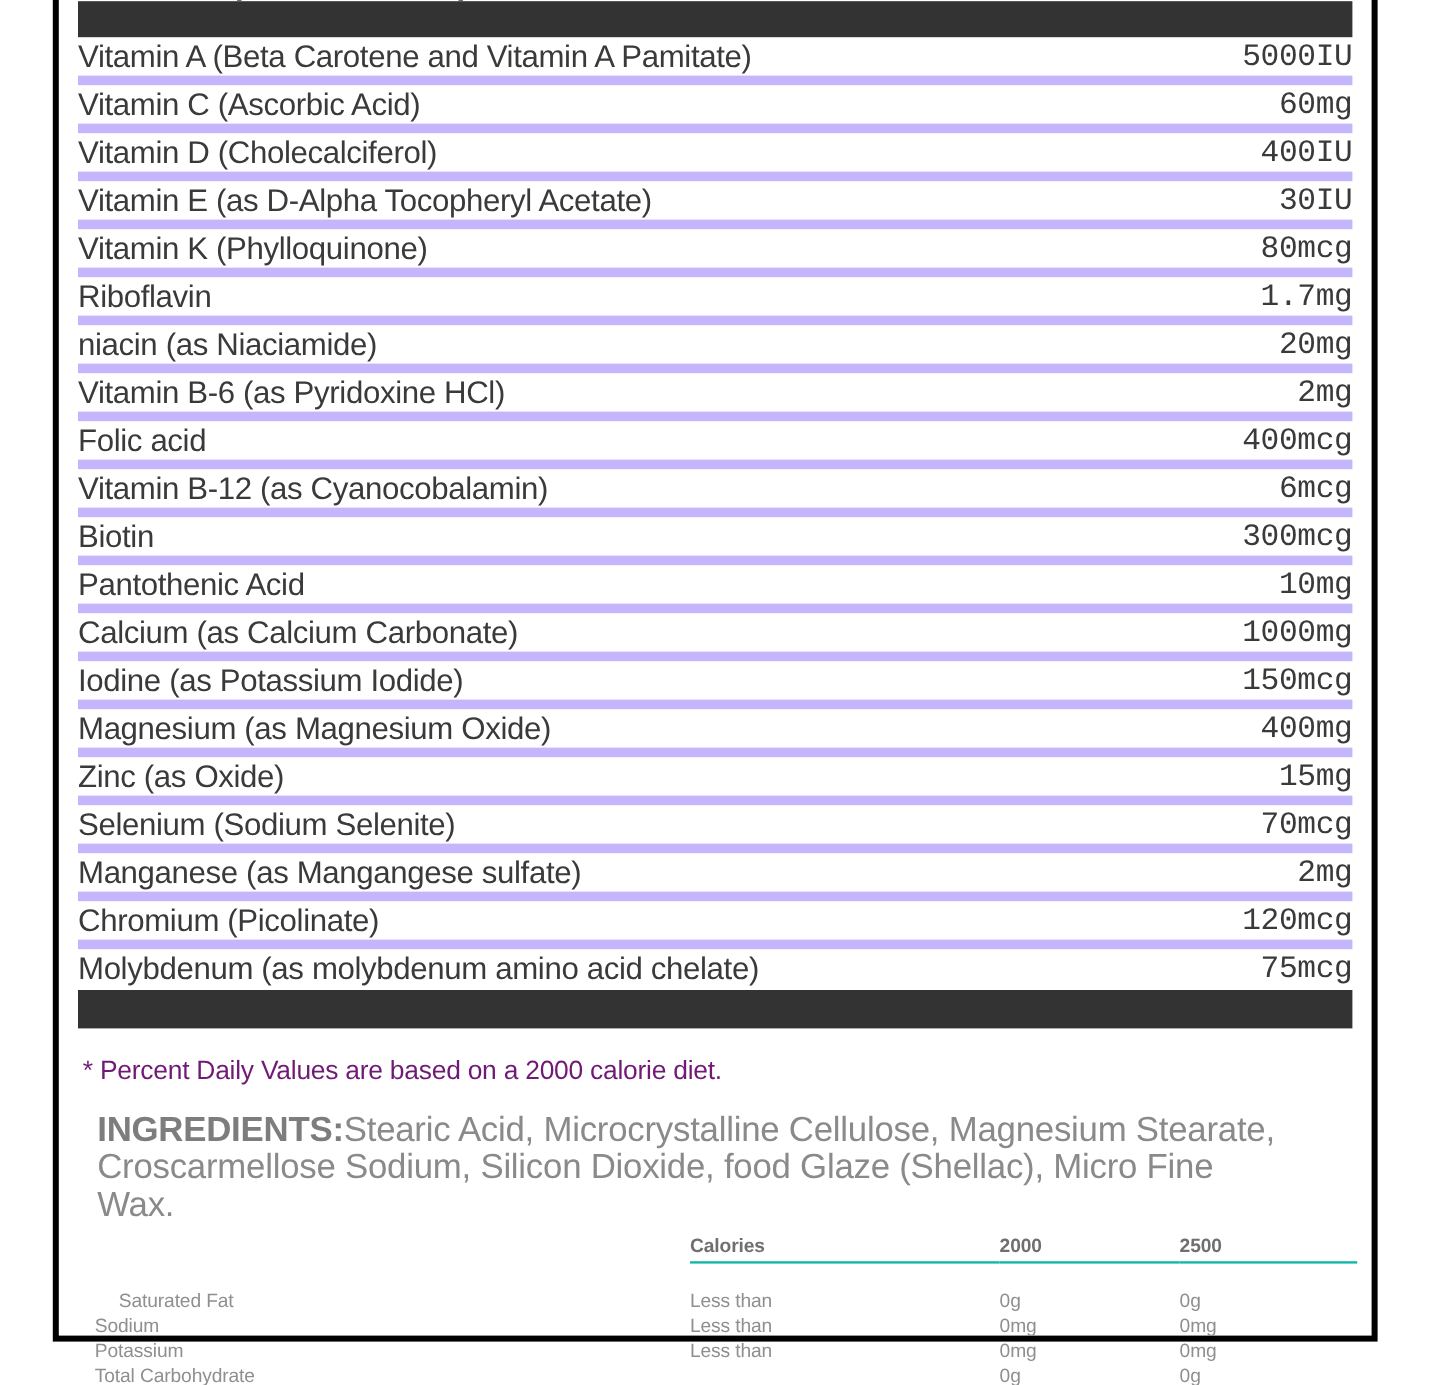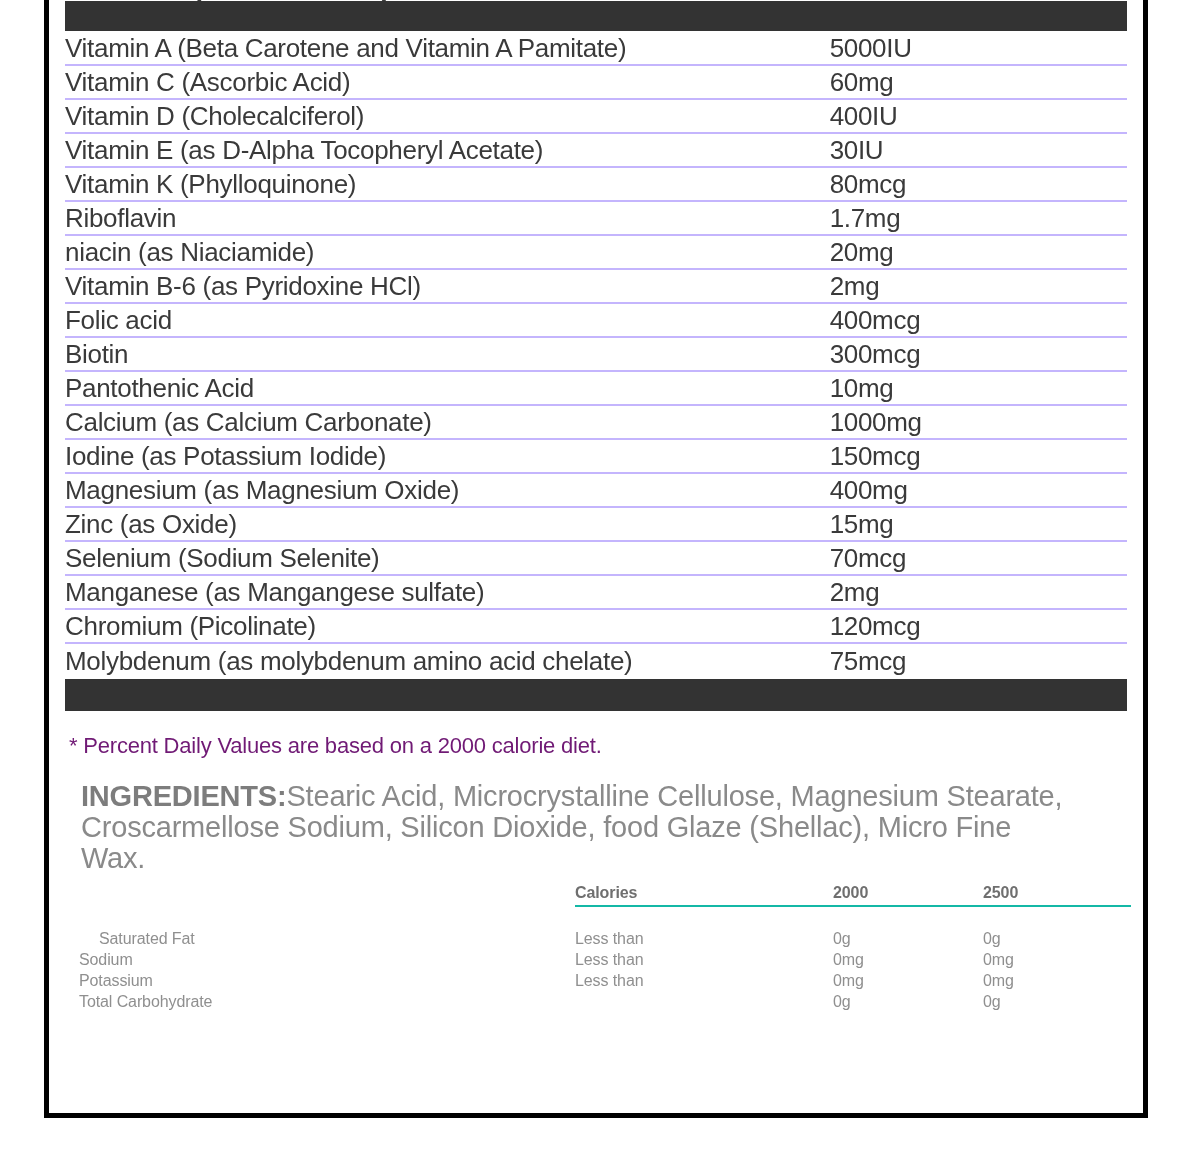--- a/index.html
+++ b/index.html
@@ -53,30 +53,32 @@
   
   #nutrient-table {
     width: 100%;
     border-collapse: collapse;
     table-layout: fixed;
   }
   #nutrient-table tr {
     height: 34px;
   }
   #nutrient-table td {
-    border-bottom: 2px solid #c4b5fd;
+    border-bottom: 8px solid #c4b5fd;
     font-size: 26px;
     color: #3a3a3a;
     padding: 0;
     line-height: 32px;
     vertical-align: bottom;
     white-space: nowrap;
     letter-spacing: -0.3px;
   }
   #nutrient-table td.nutrient-amount {
+    text-align: right;
+    font-family: Liberation Mono, monospace;
   }
   #nutrient-table tr:last-child td {
     border-bottom: none;
   }
 
   .bar-thick-bottom {
     background: #333333;
     height: 32px;
     width: 100%;
     margin-top: 2px;
@@ -190,20 +192,24 @@
             <td class="nutrient-name">niacin (as Niaciamide)</td>
             <td class="nutrient-amount">20mg</td>
           </tr>
           <tr>
             <td class="nutrient-name">Vitamin B-6 (as Pyridoxine HCl)</td>
             <td class="nutrient-amount">2mg</td>
           </tr>
           <tr>
             <td class="nutrient-name">Folic acid</td>
             <td class="nutrient-amount">400mcg</td>
+          </tr>
+          <tr>
+            <td class="nutrient-name">Vitamin B-12 (as Cyanocobalamin)</td>
+            <td class="nutrient-amount">6mcg</td>
           </tr>
           <tr>
             <td class="nutrient-name">Biotin</td>
             <td class="nutrient-amount">300mcg</td>
           </tr>
           <tr>
             <td class="nutrient-name">Pantothenic Acid</td>
             <td class="nutrient-amount">10mg</td>
           </tr>
           <tr>

